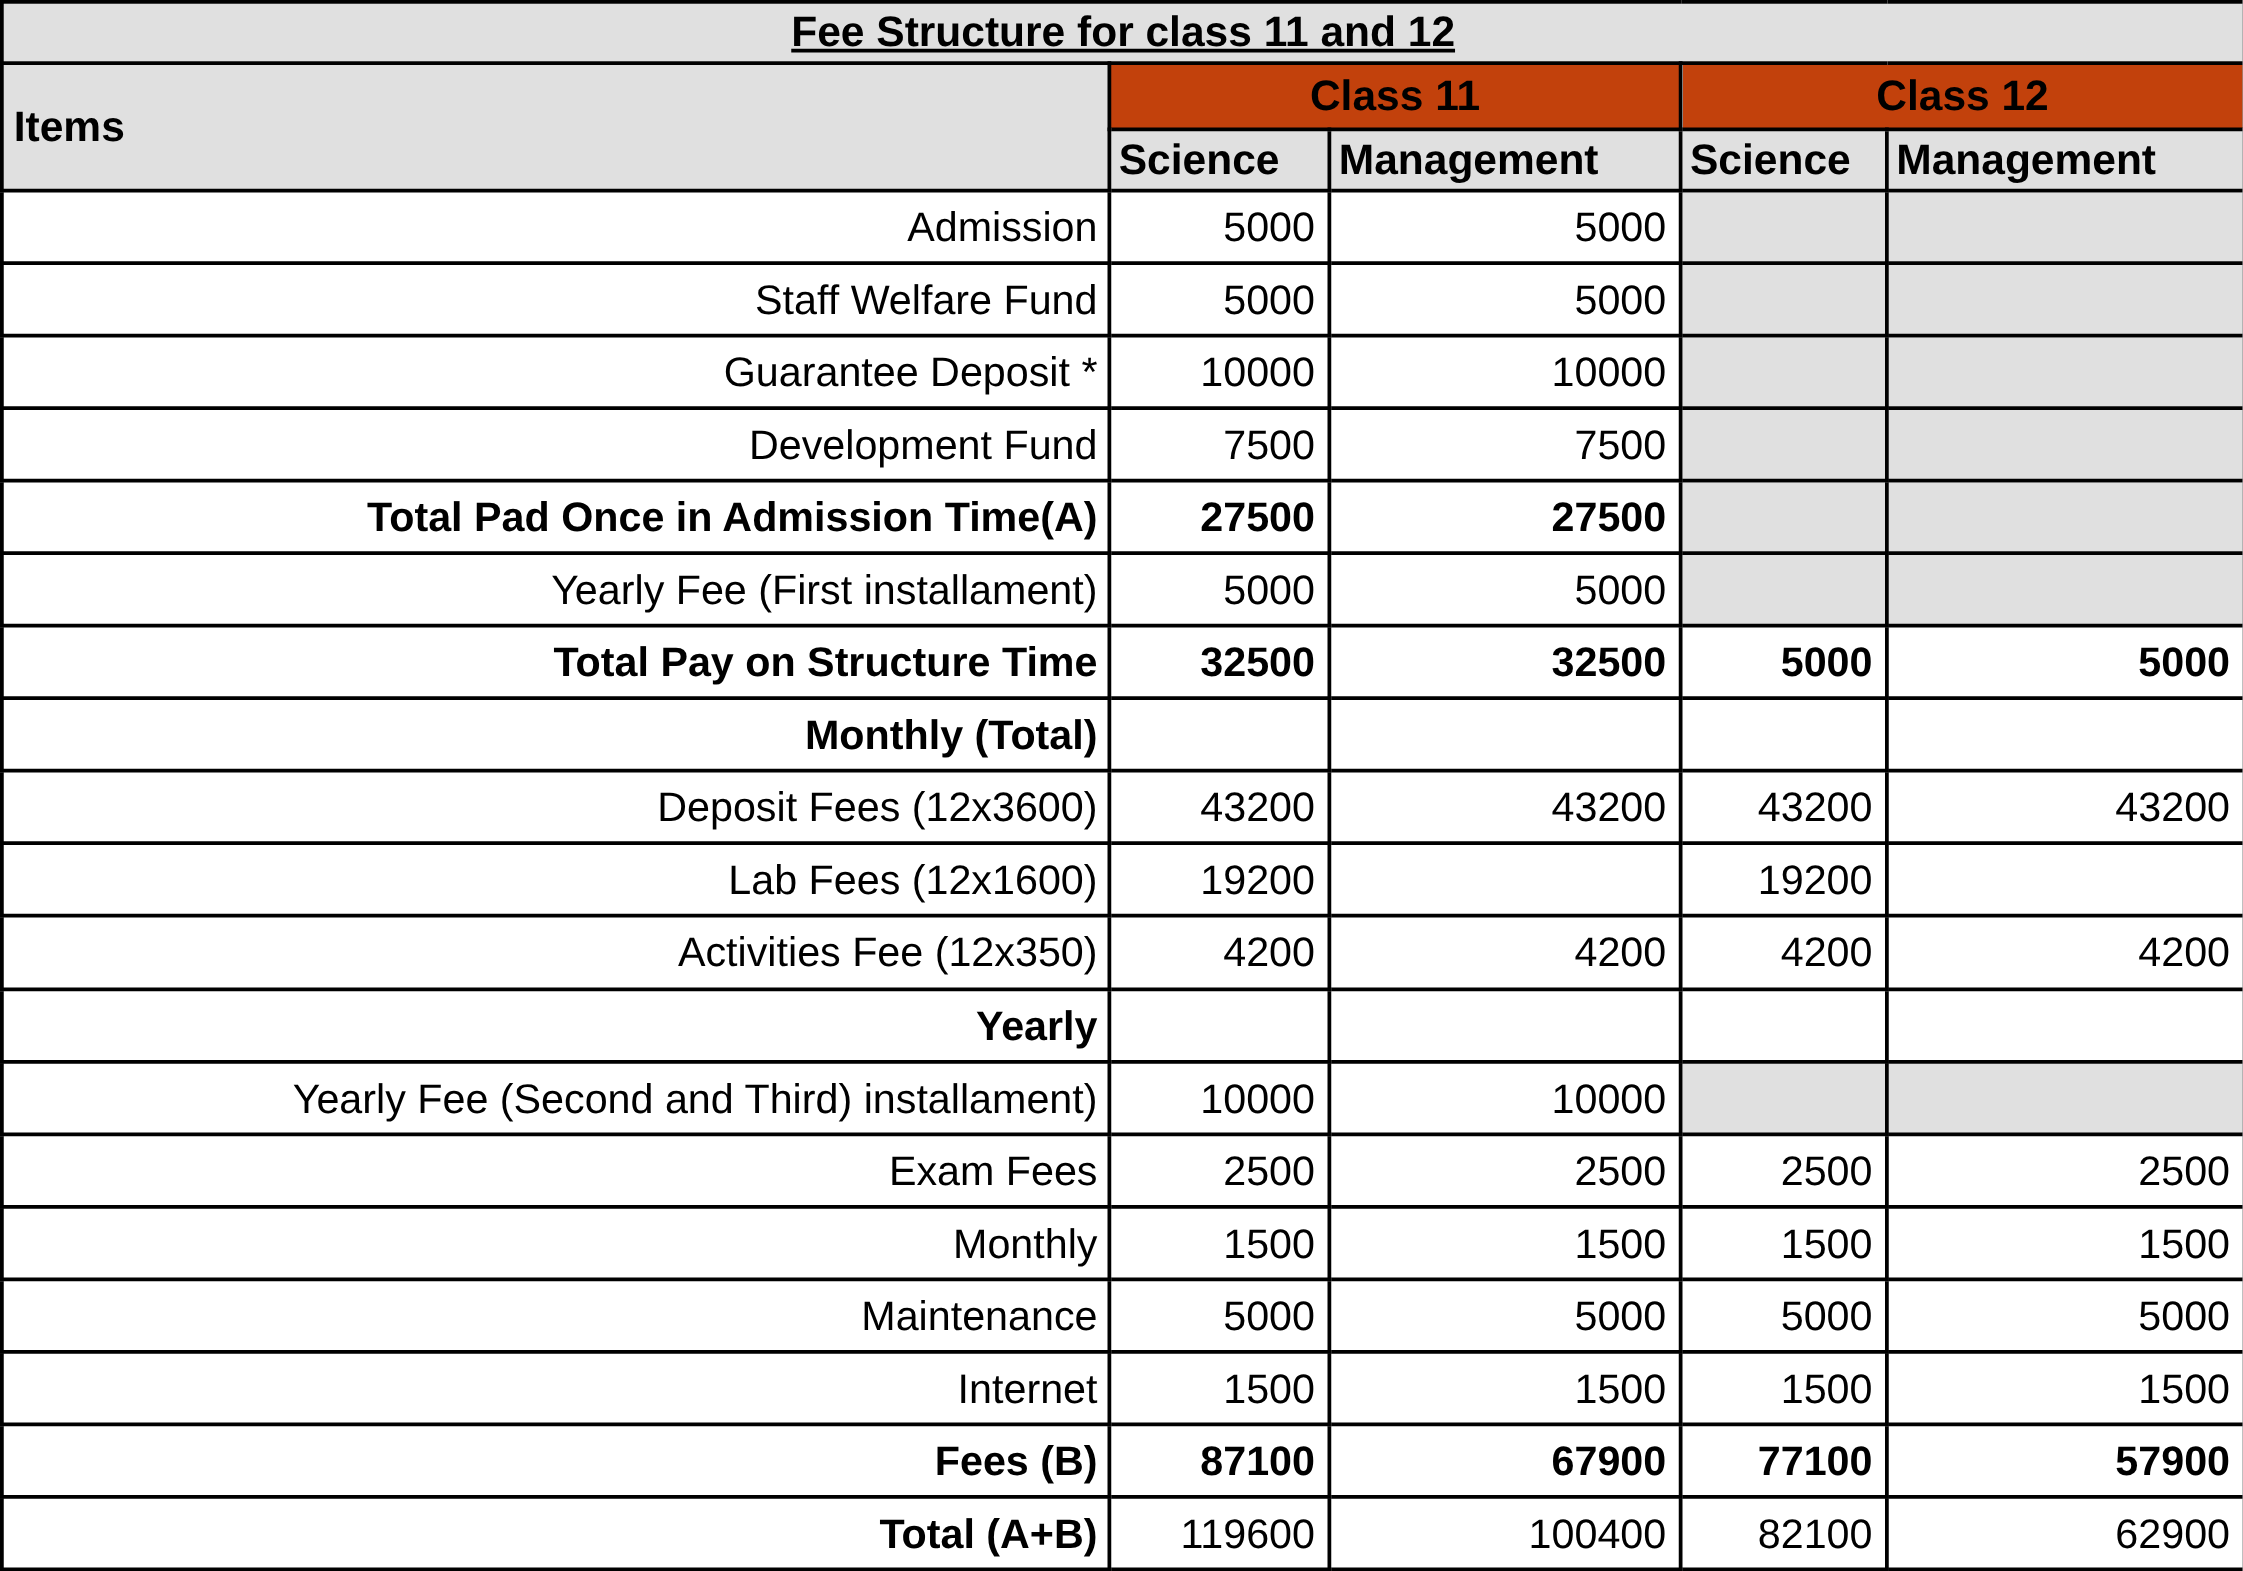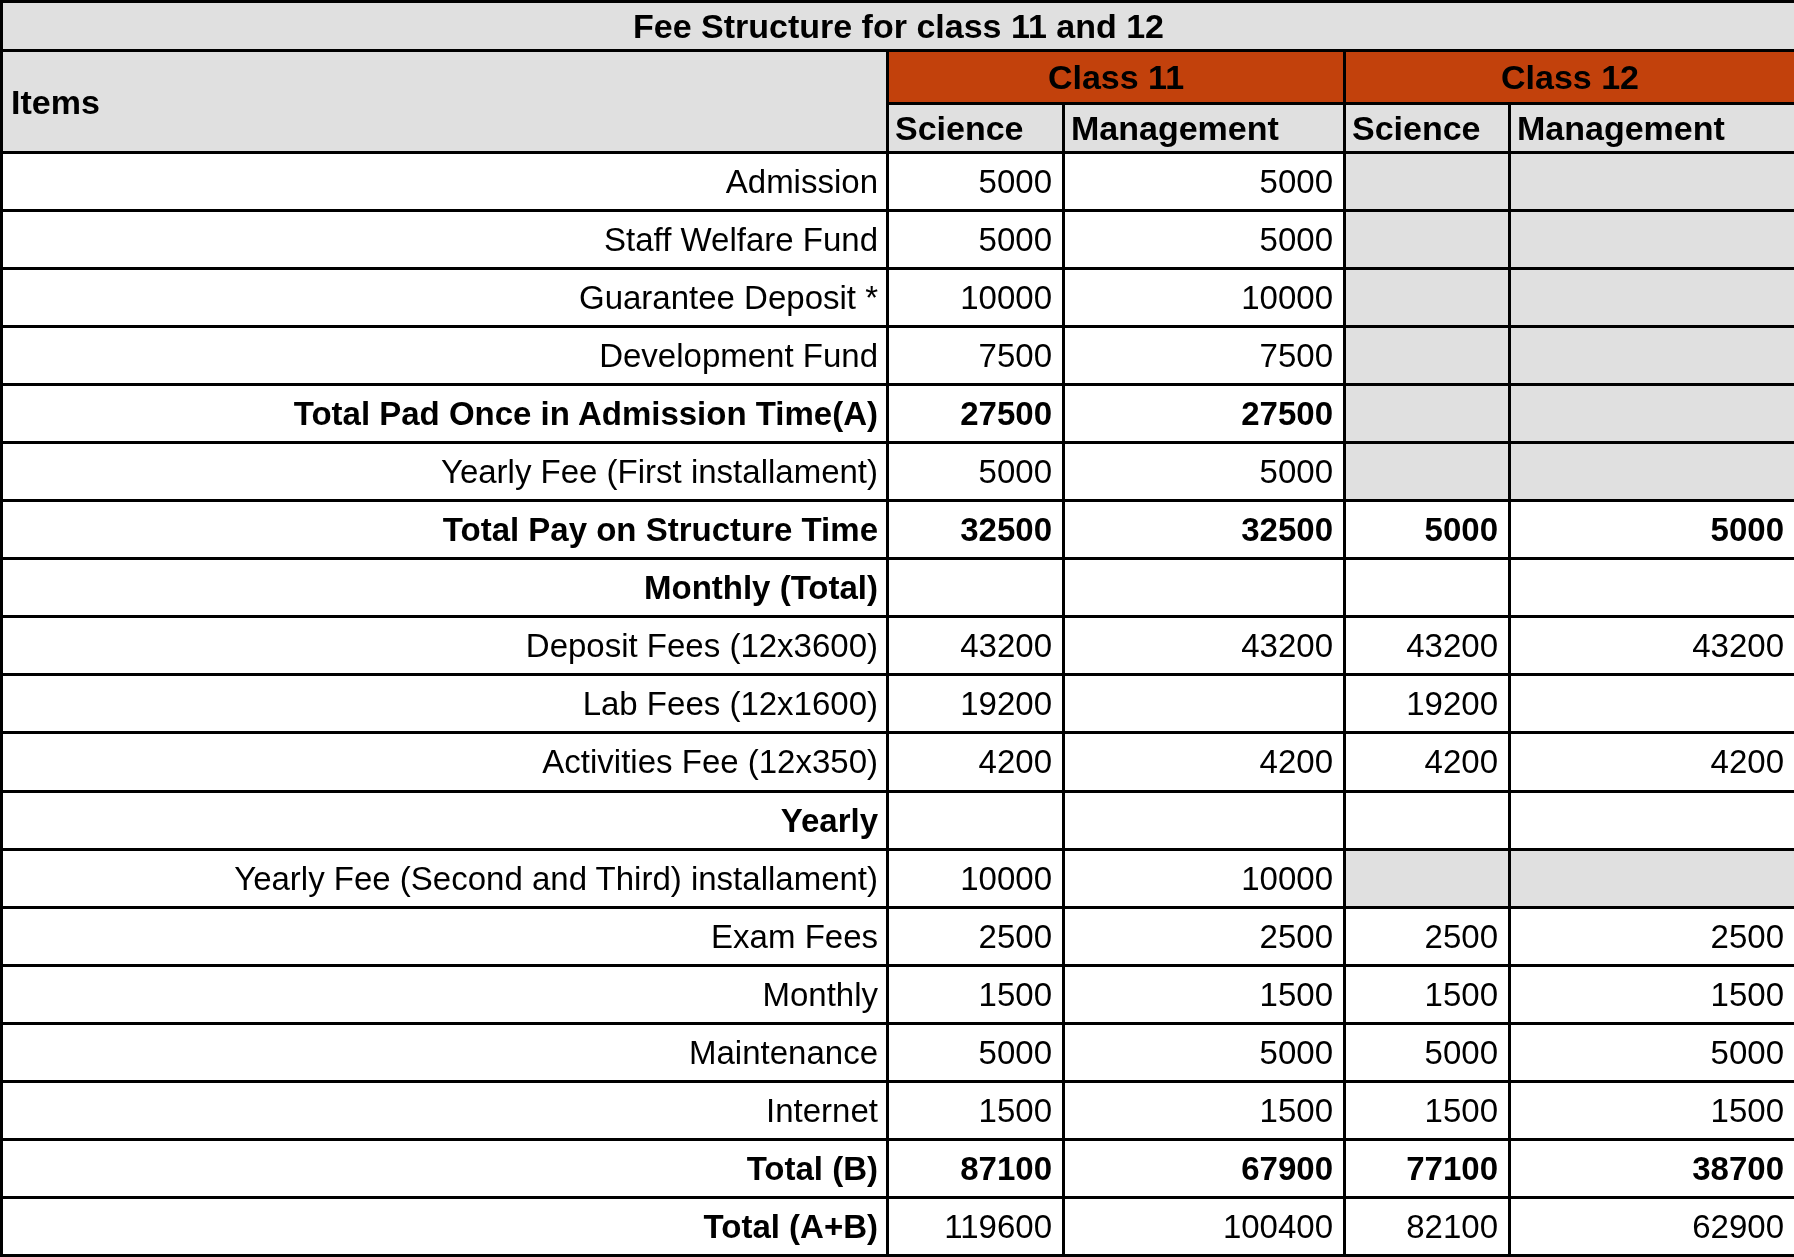--- a/index.html
+++ b/index.html
@@ -29,20 +29,21 @@
     line-height: 1.0;
     overflow: hidden;
     white-space: nowrap;
   }
   .title-cell {
     background: #E0E0E0;
     text-align: center;
     font-weight: bold !important;
     font-size: 34px !important;
     height: 46px;
+    text-decoration: underline;
   }
   .items-head {
     background: #E0E0E0;
     font-weight: bold !important;
     font-size: 34px !important;
   }
   .group-head {
     background: #c2410c;
     text-align: center;
     font-weight: bold !important;
@@ -218,25 +219,25 @@
         <td class="num">5000</td>
       </tr>
       <tr>
         <td class="item-label">Internet</td>
         <td class="num">1500</td>
         <td class="num">1500</td>
         <td class="num">1500</td>
         <td class="num">1500</td>
       </tr>
       <tr>
-        <td class="item-label bold">Total (B)</td>
+        <td class="item-label bold">Fees (B)</td>
         <td class="num bold">87100</td>
         <td class="num bold">67900</td>
         <td class="num bold">77100</td>
-        <td class="num bold">38700</td>
+        <td class="num bold">57900</td>
       </tr>
       <tr>
         <td class="item-label bold">Total (A+B)</td>
         <td class="num">119600</td>
         <td class="num">100400</td>
         <td class="num">82100</td>
         <td class="num">62900</td>
       </tr>
     </tbody>
 </table>

